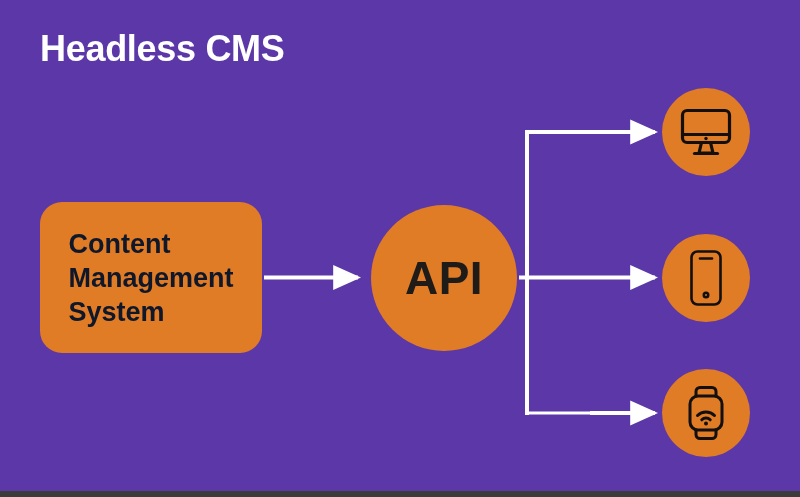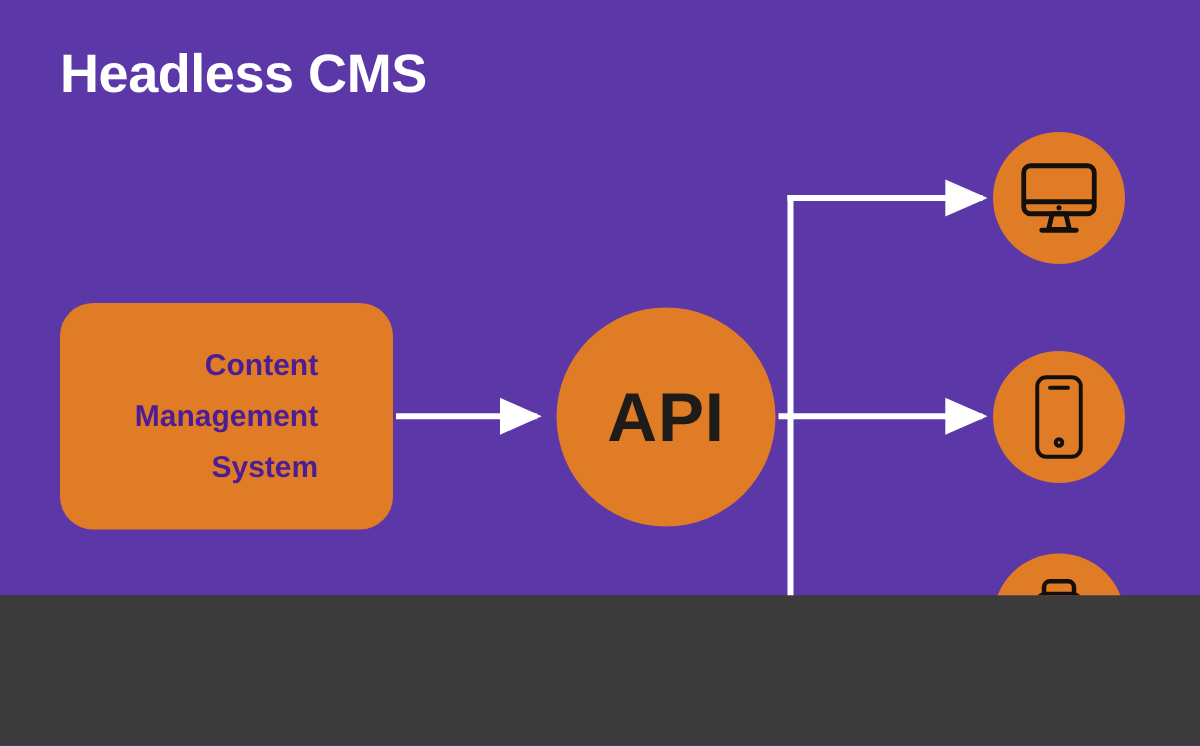--- a/index.html
+++ b/index.html
@@ -4,21 +4,21 @@
 <title>Headless CMS Diagram</title>
 <style>
   html, body {
     margin: 0;
     padding: 0;
     background: #3b3b3b;
   }
   #canvas {
     position: relative;
     width: 800px;
-    height: 397px;
+    height: 491px;
     overflow: hidden;
     background: #5b37a7;
     font-family: "Liberation Sans", "DejaVu Sans", sans-serif;
     -webkit-font-smoothing: antialiased;
   }
 
   
   #page-title {
     position: absolute;
     left: 40px;
@@ -39,24 +39,24 @@
     width: 222px;
     height: 151px;
     background: #e07b26;
     border-radius: 22px;
     display: flex;
     align-items: center;
     justify-content: center;
     box-sizing: border-box;
   }
   #cms-label {
-    font-size: 20px;
+    font-size: 27px;
     font-weight: bold;
-    color: #4c1d95;
-    text-align: right;
+    color: #0f172a;
+    text-align: left;
     line-height: 34px;
     white-space: pre-line;
   }
 
   
   #api-node {
     position: absolute;
     left: 371px;
     top: 205px;
     width: 146px;

